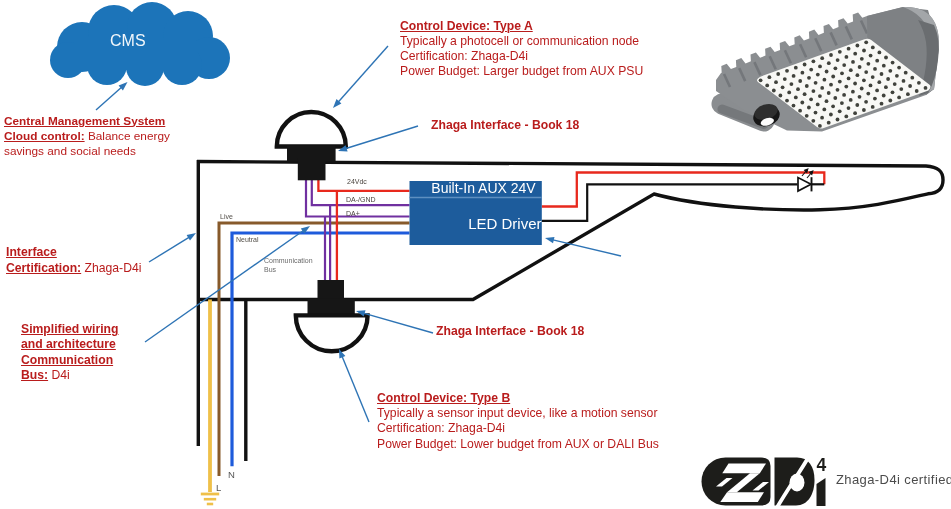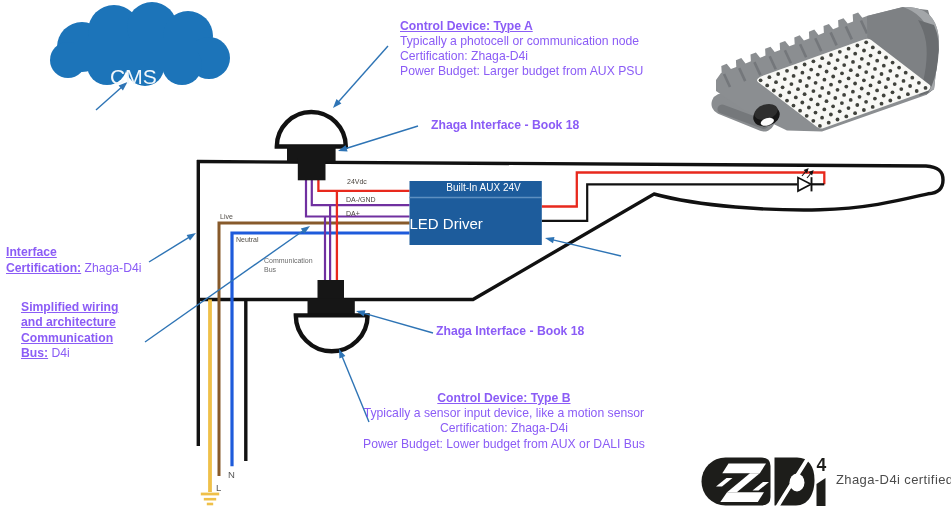--- a/index.html
+++ b/index.html
@@ -1,17 +1,17 @@
 <!DOCTYPE html>
 <html><head><meta charset="utf-8">
 <style>
   html,body{margin:0;padding:0;background:#fff;}
   #stage{position:relative;width:951px;height:509px;overflow:hidden;background:#fff;
          font-family:"Liberation Sans",sans-serif;}
-  .t{position:absolute;white-space:nowrap;color:#8b5cf6;font-size:12.2px;line-height:15.2px;}
+  .t{position:absolute;white-space:nowrap;color:#b91c1c;font-size:12.2px;line-height:15.2px;}
   .b{font-weight:bold;}
   .u{text-decoration:underline;text-decoration-thickness:1.4px;}
   svg{position:absolute;left:0;top:0;}
 </style></head>
 <body>
 <div id="stage">
 <svg width="951" height="509" viewBox="0 0 951 509">
 
   <g>
     <line x1="722" y1="104" x2="764" y2="121" stroke="#8A8D90" stroke-width="21" stroke-linecap="round"></line>
@@ -254,59 +254,64 @@
       <polygon points="752.5,490.5 763,482 769,482 758.5,490.5"></polygon>
     </g>
     <path d="M774.5,457.5 L797,457.5 C808.5,457.5 814.5,466.5 814.5,480 C814.5,494 808,505.5 796,505.5 L774.5,505.5 Z" fill="#1d1d1a"></path>
     <ellipse cx="797" cy="482.5" rx="7.5" ry="9" fill="#fff"></ellipse>
     <path d="M809.5,455.5 C800,472 789,487 777,507.5" stroke="#fff" stroke-width="3.8" fill="none"></path>
     <polygon points="816.5,484 825.5,478 825.5,506 816.5,506" fill="#1d1d1a"></polygon>
     <text x="816.5" y="471" font-size="17.5" font-weight="bold" fill="#1d1d1a">4</text>
   </g>
 </svg>
 
-<div class="t" style="left:110px;top:29px;font-size:21px;line-height:23.5px;color:#F2F7FB;margin-top:36px;">CMS</div>
-
+<div class="t" style="left:110px;top:29px;font-size:16px;line-height:23.5px;color:#F2F7FB;">CMS</div>
+
+<div class="t" style="left:4px;top:113.5px;font-size:11.8px;line-height:15px;">
+  <span class="b u">Central Management System</span><br>
+  <span class="b u">Cloud control:</span> Balance energy<br>
+  savings and social needs
+</div>
 
 <div class="t" style="left:400px;top:18.5px;line-height:15px;">
   <span class="b u">Control Device: Type A</span><br>
   Typically a photocell or communication node<br>
   Certification: Zhaga-D4i<br>
   Power Budget: Larger budget from AUX PSU
 </div>
 
 <div class="t b" style="left:431px;top:117.5px;">Zhaga Interface - Book 18</div>
 <div class="t b" style="left:436px;top:324px;">Zhaga Interface - Book 18</div>
 
 
 <div class="t" style="left:6px;top:244px;line-height:16px;">
   <span class="b u">Interface</span><br>
   <span class="b u">Certification:</span> Zhaga-D4i
 </div>
 
-<div class="t" style="left:21px;top:300px;line-height:15.3px;">
+<div class="t" style="left:21px;top:322px;line-height:15.3px;">
   <span class="b u">Simplified wiring</span><br>
   <span class="b u">and architecture</span><br>
   <span class="b u">Communication</span><br>
   <span class="b u">Bus:</span> D4i
 </div>
 
-<div class="t" style="left:363px;top:391px;line-height:15.2px;text-align:center;">
+<div class="t" style="left:377px;top:391px;line-height:15.2px;">
   <span class="b u">Control Device: Type B</span><br>
   Typically a sensor input device, like a motion sensor<br>
   Certification: Zhaga-D4i<br>
   Power Budget: Lower budget from AUX or DALI Bus
 </div>
 
 <div class="t" style="left:347px;top:174px;font-size:7px;color:#4a443e;">24Vdc</div>
 <div class="t" style="left:346px;top:192px;font-size:7px;color:#4a443e;">DA-/GND</div>
 <div class="t" style="left:346px;top:205.5px;font-size:7px;color:#4a443e;">DA+</div>
 <div class="t" style="left:220px;top:209px;font-size:7px;color:#534f49;">Live</div>
 <div class="t" style="left:236px;top:232px;font-size:7px;color:#534f49;">Neutral</div>
 <div class="t" style="left:264px;top:257px;font-size:7px;color:#6b6b6b;line-height:8.8px;">Communication<br>Bus</div>
 <div class="t" style="left:228px;top:467px;font-size:9.5px;color:#555;">N</div>
 <div class="t" style="left:216px;top:479.5px;font-size:9.5px;color:#555;">L</div>
 
 <div class="t" style="left:836px;top:472px;font-size:13px;color:#4b4b4b;letter-spacing:0.4px;">Zhaga-D4i certified</div>
 
-<div class="t" style="left:409.5px;top:182.5px;width:148px;font-size:10px;line-height:10px;color:#fff;text-align:center;">Built-In AUX 24V</div>
-<div class="t" style="left:409.5px;top:215.5px;width:132px;font-size:15px;line-height:15px;color:#fff;text-align:left;">LED Driver</div>
+<div class="t" style="left:409.5px;top:182.5px;width:148px;font-size:14px;line-height:10px;color:#fff;text-align:center;">Built-In AUX 24V</div>
+<div class="t" style="left:409.5px;top:215.5px;width:132px;font-size:15px;line-height:15px;color:#fff;text-align:right;">LED Driver</div>
 
 </div>
 </body></html>

